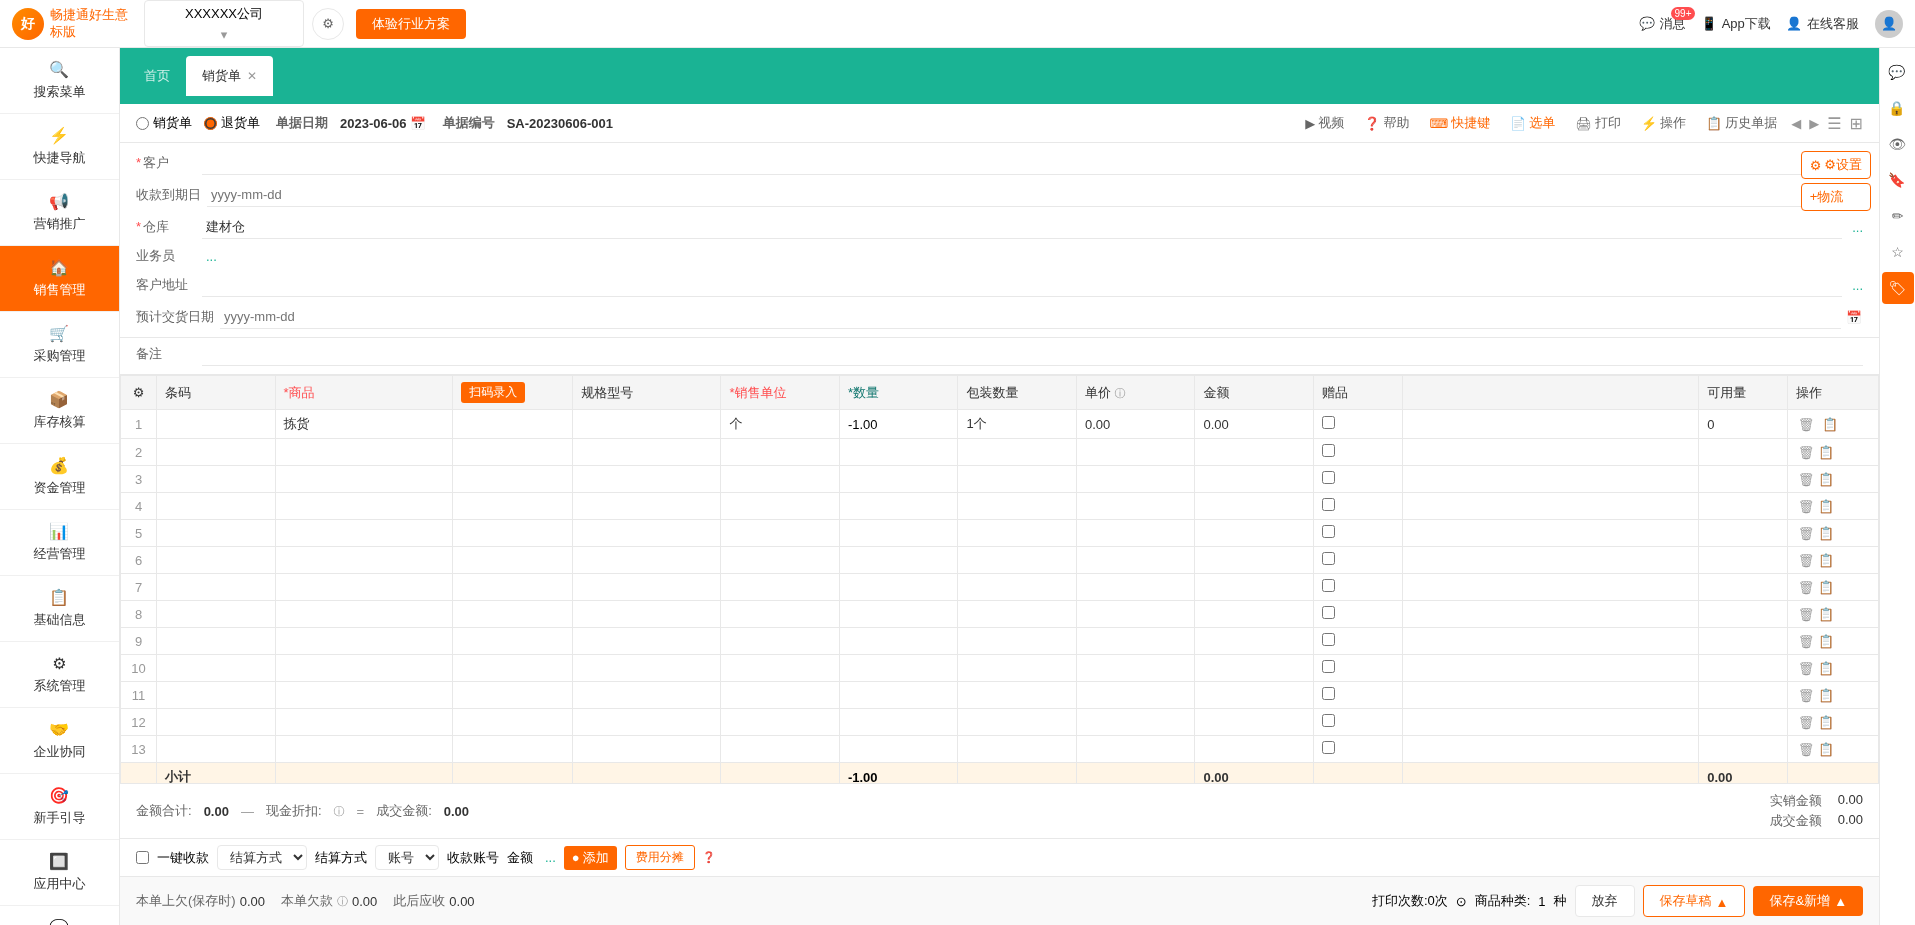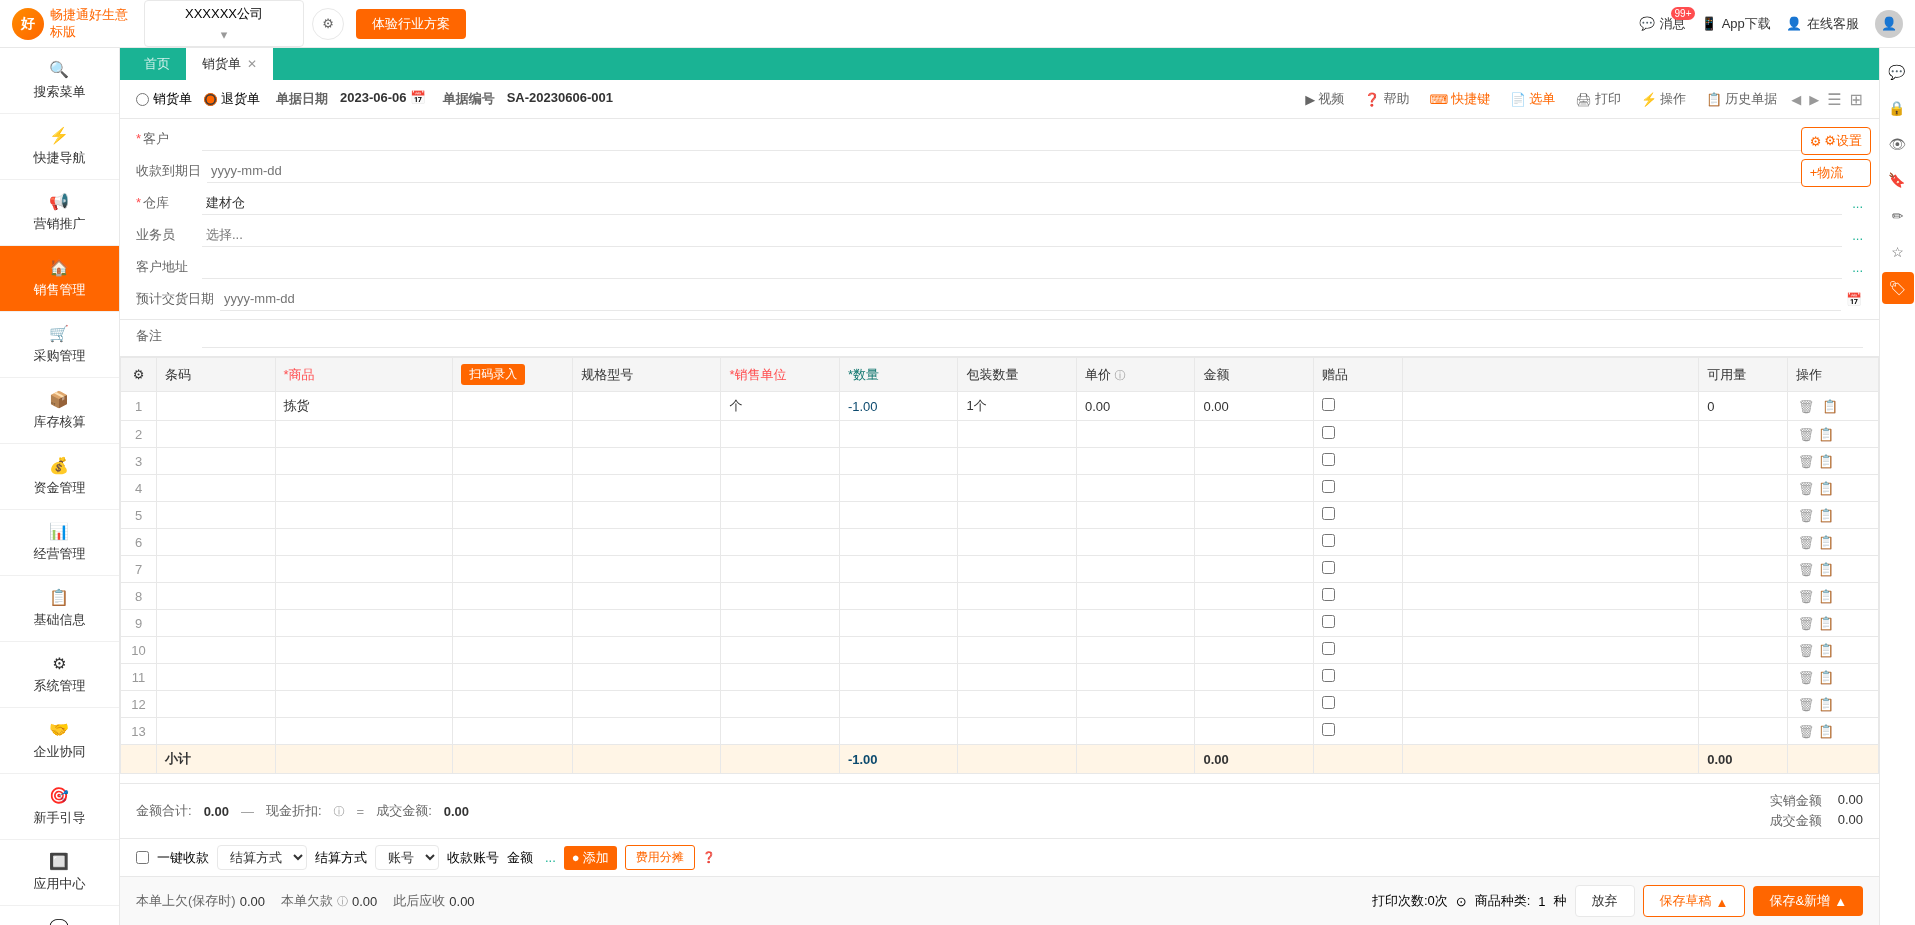--- a/index.html
+++ b/index.html
@@ -97,36 +97,36 @@
       display: flex;
       flex-direction: column;
       overflow: hidden;
     }
 
     
     .tabs-bar {
       background: #1ab394;
       display: flex;
       align-items: center;
-      height: 32px;
+      height: 56px;
       padding: 0 8px;
     }
     .tab-item {
       padding: 0 16px; height: 40px; display: flex; align-items: center;
       cursor: pointer; color: rgba(255,255,255,0.8); gap: 6px; font-size: 13px;
     }
     .tab-item.active {
       background: #fff; color: #333; border-radius: 4px 4px 0 0;
     }
     .tab-close { color: #999; font-size: 12px; cursor: pointer; }
     .radio-group { display: flex; align-items: center; gap: 12px; }
     .radio-item { display: flex; align-items: center; gap: 4px; cursor: pointer; }
     .radio-item input[type=radio] { accent-color: #ff6600; }
     .date-field {
-      display: flex; align-items: flex-start; gap: 4px; font-weight: bold; color: #333;
+      display: flex; align-items: center; gap: 4px; font-weight: bold; color: #333;
     }
     .date-icon { color: #1ab394; cursor: pointer; }
     .toolbar-right {
       display: flex; align-items: center; gap: 8px;
     }
     .toolbar-btn {
       display: flex; align-items: center; gap: 3px; cursor: pointer;
       color: #666; font-size: 12px; padding: 2px 6px; border-radius: 3px;
     }
     .toolbar-btn.highlight { color: #ff6600; }
@@ -172,21 +172,21 @@
     th {
       background: #f5f5f5; border: 1px solid #e8e8e8;
       padding: 6px 8px; text-align: left; font-weight: normal;
       color: #333; white-space: nowrap; position: sticky; top: 0; z-index: 2;
     }
     td {
       border: 1px solid #e8e8e8; padding: 5px 8px;
       color: #333; min-height: 30px;
     }
     .td-num { color: #999; text-align: center; }
-    .td-red { color: #0c4a6e; }
+    .td-red { color: #000000; }
     .scan-btn {
       background: #ff6600; color: #fff; border: none;
       padding: 2px 8px; border-radius: 3px; cursor: pointer; font-size: 12px;
     }
     .subtotal-row td { background: #fff5e6; font-weight: bold; }
     .action-icon { cursor: pointer; color: #999; margin: 0 2px; }
 
     
     .bottom-totals {
       padding: 8px 16px;
@@ -482,21 +482,20 @@
             <span>⚙设置</span>
           </button>
           <button class="side-btn">
             <span>+物流</span>
           </button>
         </div>
       </div>
 
       <div class="field-row">
         <span class="field-label">业务员</span>
-        <input class="field-input" type="text" placeholder="选择..." style="">
         <span class="field-dots">...</span>
       </div>
       <div class="field-row">
         <span class="field-label">客户地址</span>
         <input class="field-input" type="text" style="">
         <span class="field-dots">...</span>
       </div>
       <div class="field-row">
         <span class="field-label">预计交货日期</span>
         <input class="field-input" type="text" placeholder="yyyy-mm-dd" style="">

